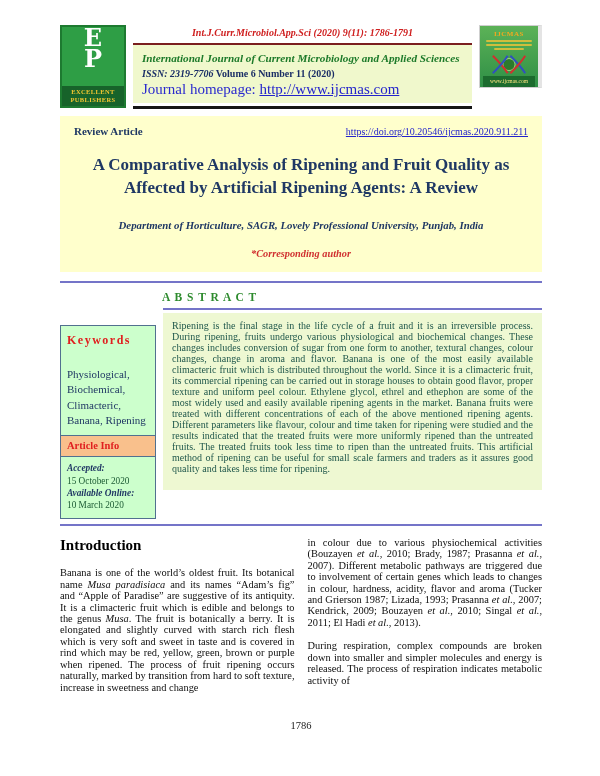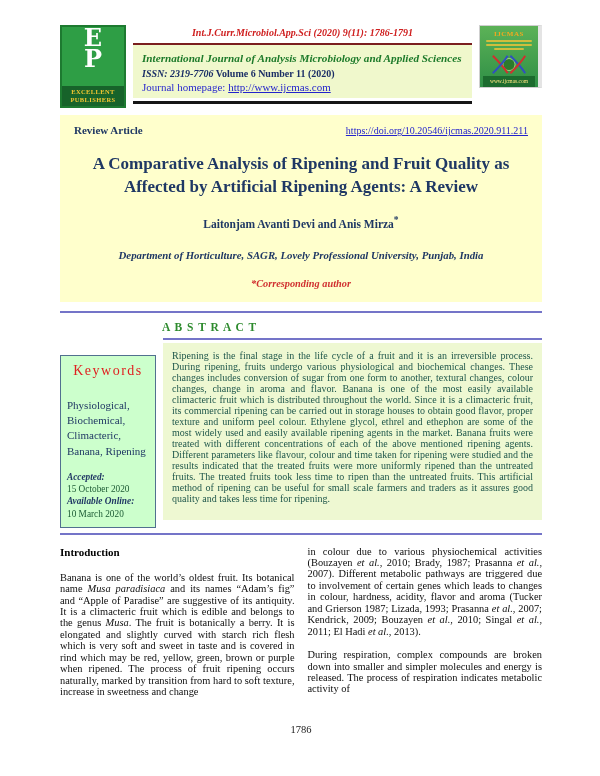--- a/index.html
+++ b/index.html
@@ -12,21 +12,21 @@
   .logo-left { width:66px; height:83px; background:#2e9e45; border:2px solid #1d7a30; display:flex; flex-direction:column; align-items:center; justify-content:flex-start; flex-shrink:0; }
   .ep-letter { color:#ffffff; font-weight:bold; font-size:24px; line-height:21px; font-family:"DejaVu Serif", serif; }
   .ep-caption { margin-top:auto; width:100%; background:#17632a; color:#f4c630; font-size:6.5px; font-weight:bold; text-align:center; line-height:8px; padding:2px 0; letter-spacing:0.4px; }
   .header-center { flex:1; margin:0 7px; padding-top:2px; }
   .citation { text-align:center; color:#cf2020; font-weight:bold; font-style:italic; font-size:10px; }
   .maroon-line { height:2px; background:#7a1f1f; margin-top:5px; }
   .journal-box { background:#f0f8cc; padding:6px 9px 5px; }
   .journal-title { color:#1d7a2a; font-style:italic; font-weight:bold; font-size:11.2px; line-height:1.25; }
   .issn-line { color:#1a2e66; font-weight:bold; font-size:10px; margin-top:3px; }
   .issn-italic { font-style:italic; }
-  .homepage-line { font-size:11px; color:#2a2ace; margin-top:2px; }
+  .homepage-line { font-size:15px; color:#2a2ace; margin-top:2px; }
   .homepage-line a { color:#2323cc; text-decoration:underline; }
   .black-line { height:3px; background:#151515; margin-top:3px; }
   .logo-right { width:63px; height:63px; background:linear-gradient(#5cb257,#2f8f46); border:1px solid #cfcfcf; border-right:4px solid #e4e4e4; flex-shrink:0; display:flex; flex-direction:column; align-items:center; padding:4px 3px 0; }
   .cover-title { color:#f5a81e; font-weight:bold; font-size:7px; letter-spacing:0.5px; }
   .cover-bar { height:3px; width:46px; background:#e8c23a; opacity:0.85; margin-top:2px; border-radius:1px; }
   .cover-bar.short { width:30px; }
   .cover-dna { margin-top:3px; }
   .cover-site { margin-top:auto; width:100%; background:#1c6b2e; color:#ffe680; font-size:5.5px; text-align:center; padding:2px 0 3px; }
 
   
@@ -41,36 +41,36 @@
 
   .hr-blue { height:2px; background:#7474c8; }
   .hr-top { margin-top:9px; }
   .abstract-heading { color:#2e8b2e; font-weight:bold; font-size:11.5px; letter-spacing:1px; margin:8px 0 5px 102px; }
 
   
   .main-row { display:flex; align-items:flex-start; }
   .sidebar { width:96px; margin-top:17px; flex-shrink:0; }
   .kw-box { border:1px solid #51708f; }
   .kw-top { background:#ccffcc; padding:7px 6px 7px; }
-  .kw-heading { color:#e02020; font-weight:normal; font-size:14px; letter-spacing:1.5px;text-align:center; }
+  .kw-heading { color:#e02020; font-weight:bold; font-size:12px; letter-spacing:1.5px; }
   .kw-list { margin-top:19px; font-size:11px; color:#203864; line-height:1.4; }
   .info-band { background:#f9c08c; border-top:1px solid #51708f; border-bottom:1px solid #51708f; padding:4px 6px 5px; }
   .info-heading { color:#e02020; font-weight:bold; font-size:10.5px; }
   .dates { background:#ccffcc; padding:5px 6px 7px; font-size:9.3px; line-height:1.3; }
   .date-label { font-weight:bold; font-style:italic; color:#203864; display:block; }
   .date-value { color:#1d5c35; display:block; }
   .abstract-col { flex:1; margin-left:7px; border-top:2px solid #7474c8; }
   .abstract-box { background:#eef8d2; margin-top:3px; padding:7px 9px 16px; color:#1e564a; font-size:10px; line-height:1.1; text-align:justify; }
 
   .hr-bottom { margin-top:5px; }
 
   
   .columns { display:flex; gap:13px; margin-top:11px; }
   .col { flex:1; font-size:10.4px; line-height:1.1; color:#0d0d0d; }
-  .intro-heading { font-weight:bold; font-size:11px; color:#000; margin-bottom:14px; }
+  .intro-heading { font-weight:bold; font-size:15px; color:#000; margin-bottom:14px; }
   .col p { text-align:justify; }
   .col p + p { margin-top:12px; }
 
   .footer { text-align:center; font-size:10.5px; color:#1a1a1a; margin-top:27px; }
 </style>
 </head>
 <body>
 
 <div class="page">
 
@@ -78,21 +78,21 @@
     <div class="logo-left">
       <span class="ep-letter">E</span>
       <span class="ep-letter">P</span>
       <span class="ep-caption">EXCELLENT PUBLISHERS</span>
     </div>
 
     <div class="header-center">
       <div class="citation">Int.J.Curr.Microbiol.App.Sci (2020) 9(11): 1786-1791</div>
       <div class="maroon-line"></div>
       <div class="journal-box">
-        <div class="journal-title">International Journal of Analysis Microbiology and Applied Sciences</div>
+        <div class="journal-title">International Journal of Current Microbiology and Applied Sciences</div>
         <div class="issn-line">
           <span class="issn-italic">ISSN: 2319-7706</span>
           <span>Volume 6 Number 11 (2020)</span>
         </div>
         <div class="homepage-line">
           <span>Journal homepage: </span><a href="#">http://www.ijcmas.com</a>
         </div>
       </div>
       <div class="black-line"></div>
     </div>
@@ -112,36 +112,36 @@
       <span class="cover-site">www.ijcmas.com</span>
     </div>
   </div>
 
   <div class="title-block">
     <div class="row-type-doi">
       <span class="article-type">Review Article</span>
       <a class="doi-link" href="#">https://doi.org/10.20546/ijcmas.2020.911.211</a>
     </div>
     <div class="paper-title">A Comparative Analysis of Ripening and Fruit Quality as Affected by Artificial Ripening Agents: A Review</div>
-    <div class="authors">
-      <span>Laitonjam Avanti Devi and Anis Mirza</span><sup>*</sup>
-    </div>
     <div class="affiliation">Department of Horticulture, SAGR, Lovely Professional University, Punjab, India</div>
     <div class="corresponding">*Corresponding author</div>
   </div>
 
   <div class="hr-blue hr-top"></div>
   <div class="abstract-heading">A B S T R A C T</div>
 
   <div class="main-row">
     <div class="sidebar">
       <div class="kw-box">
         <div class="kw-top">
           <div class="kw-heading">Keywords</div>
           <div class="kw-list">Physiological, Biochemical, Climacteric, Banana, Ripening</div>
+        </div>
+        <div class="info-band">
+          <div class="info-heading">Article Info</div>
         </div>
         <div class="dates">
           <span class="date-label">Accepted:</span>
           <span class="date-value">15 October 2020</span>
           <span class="date-label">Available Online:</span>
           <span class="date-value">10 March 2020</span>
         </div>
       </div>
     </div>
     <div class="abstract-col">

